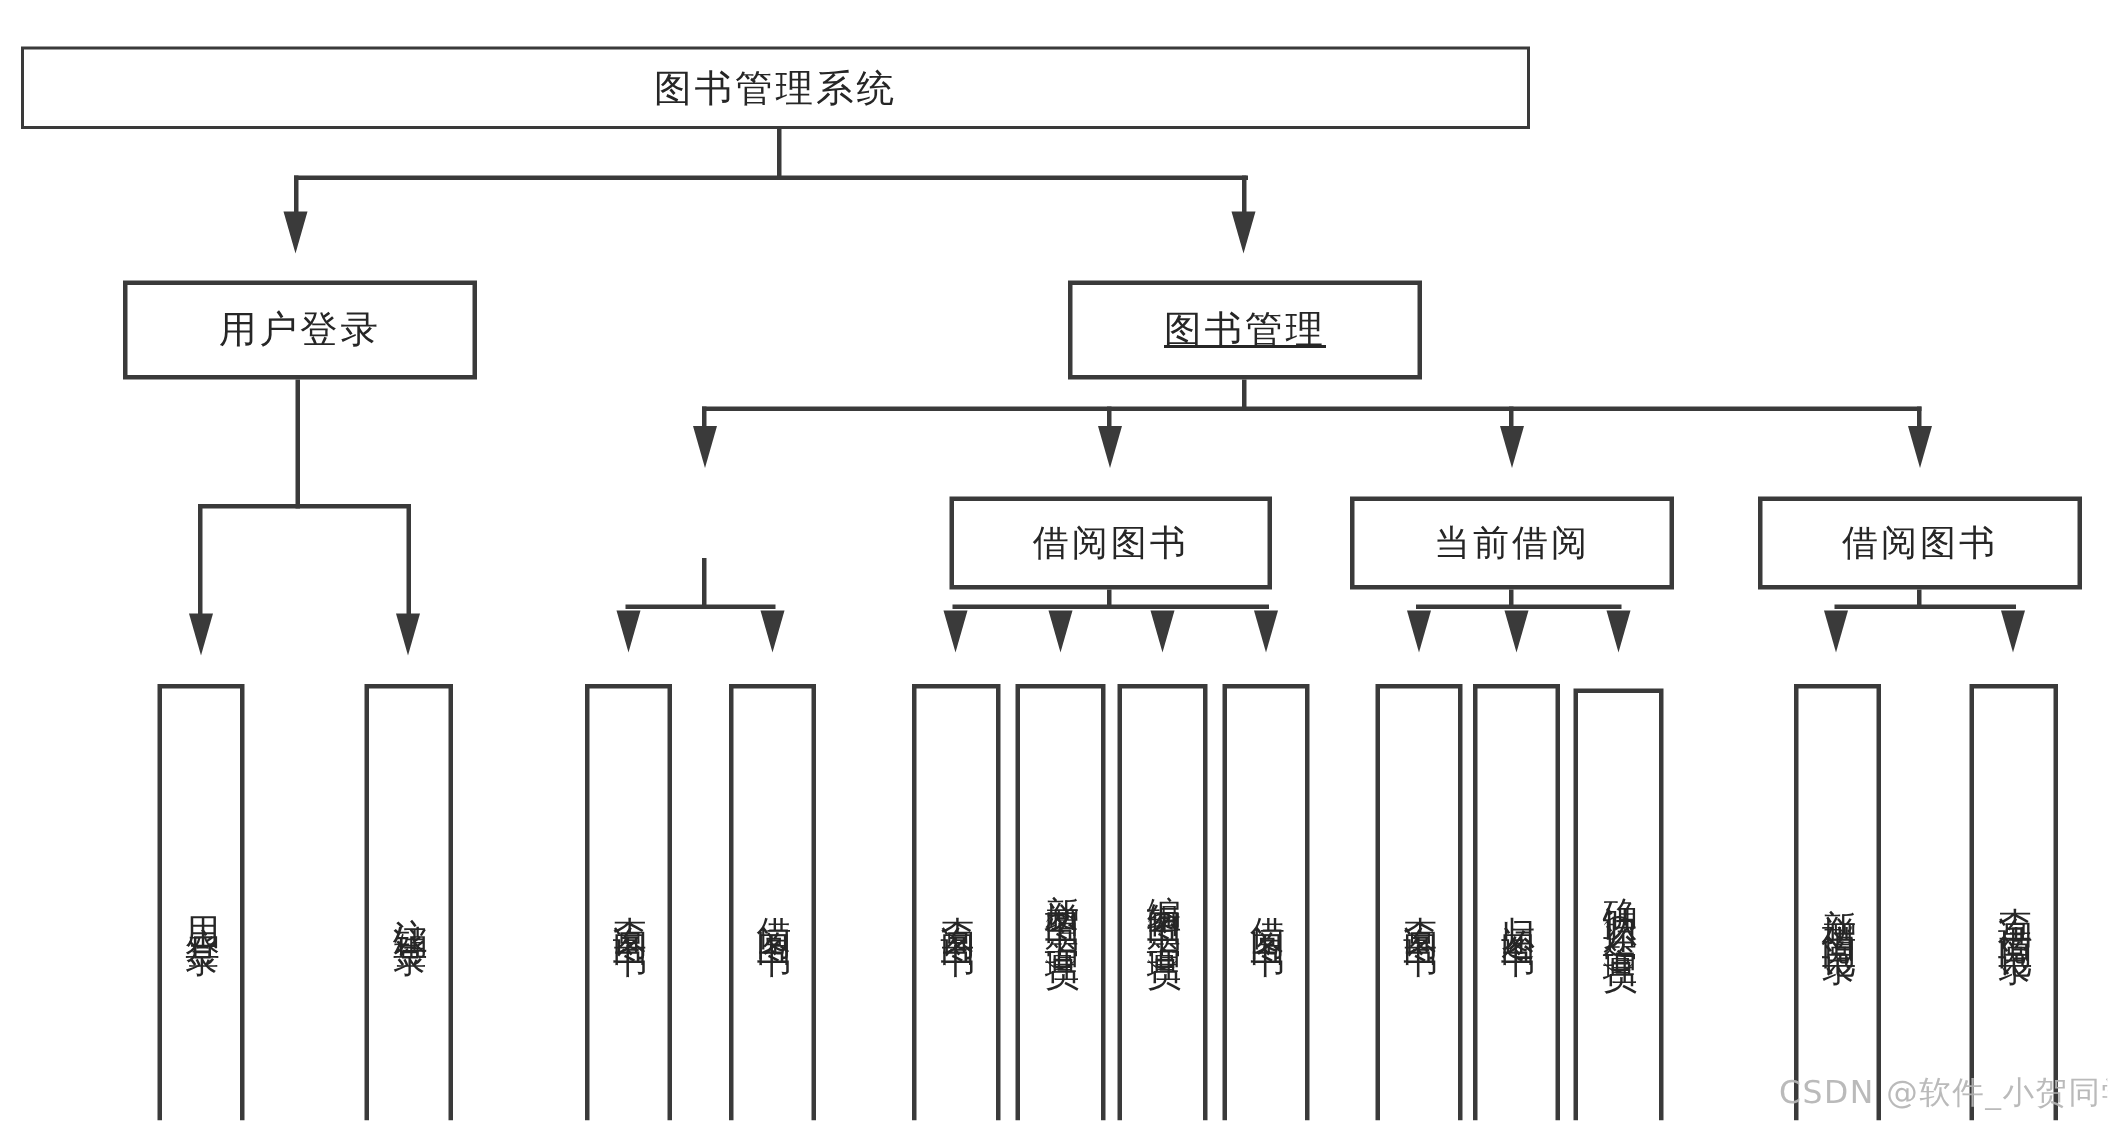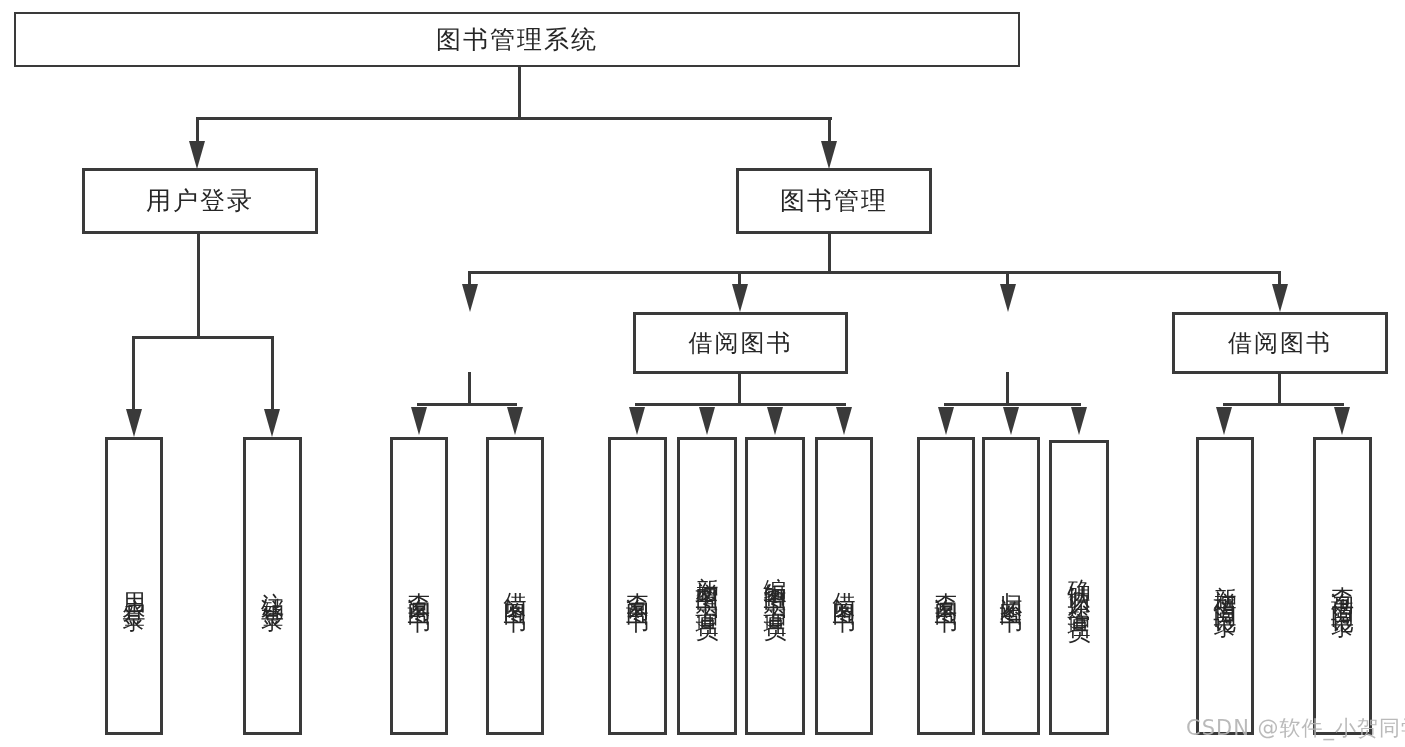--- a/index.html
+++ b/index.html
@@ -10,21 +10,21 @@
   }
   html,body{margin:0;padding:0;background:var(--background);}
   .stage{
     position:relative;width:1405px;height:747px;background:var(--background);
     font-family:"DejaVu Sans","Liberation Sans",sans-serif;color:var(--text);
     overflow:hidden;
   }
   .box{
     position:absolute;box-sizing:border-box;border:3px solid var(--line);
     background:var(--background);display:flex;align-items:center;justify-content:center;
-    text-align:left;line-height:1.2;z-index:2;
+    text-align:left;line-height:1.2;z-index:2;margin-top:19px;
   }
   .root{border-width:2px;font-size:25px;letter-spacing:2px;}
   .lvl2{font-size:25px;letter-spacing:2px;}
   .lvl3{font-size:24px;letter-spacing:2px;}
   .leaf{
     writing-mode:vertical-rl;font-size:23px;letter-spacing:6px;line-height:1;
   }
   .hline,.vline{position:absolute;background:var(--line);z-index:1;}
   .arr{
     position:absolute;width:0;height:0;z-index:1;
@@ -85,23 +85,24 @@
   <div class="arr" style="left:1071px;top:407px;"></div>
 
   <div class="vline" style="left:1278px;top:372px;width:3px;height:34px;"></div>
   <div class="hline" style="left:1223px;top:403px;width:121px;height:3px;"></div>
   <div class="arr" style="left:1216px;top:407px;"></div>
   <div class="arr" style="left:1334px;top:407px;"></div>
 
   <div class="box root" style="left:14px;top:12px;width:1006px;height:55px;">图书管理系统</div>
 
   <div class="box lvl2" style="left:82px;top:168px;width:236px;height:66px;">用户登录</div>
-  <div class="box lvl2" style="left:736px;top:168px;width:196px;height:66px;">图书管理</div>
+  <div class="box lvl2" style="left:712px;top:168px;width:236px;height:66px;text-decoration:underline;">图书管理</div>
 
   <div class="box lvl3" style="left:633px;top:312px;width:215px;height:62px;">借阅图书</div>
+  <div class="box lvl3" style="left:900px;top:312px;width:216px;height:62px;">当前借阅</div>
   <div class="box lvl3" style="left:1172px;top:312px;width:216px;height:62px;">借阅图书</div>
 
   <div class="box leaf" style="left:105px;top:437px;width:58px;height:298px;">用户登录</div>
   <div class="box leaf" style="left:243px;top:437px;width:59px;height:298px;">注销登录</div>
 
   <div class="box leaf" style="left:390px;top:437px;width:58px;height:298px;">查询图书</div>
   <div class="box leaf" style="left:486px;top:437px;width:58px;height:298px;">借阅图书</div>
 
   <div class="box leaf" style="left:608px;top:437px;width:59px;height:298px;">查询图书</div>
   <div class="box leaf" style="left:677px;top:437px;width:60px;height:298px;">新增图书（管理员）</div>

